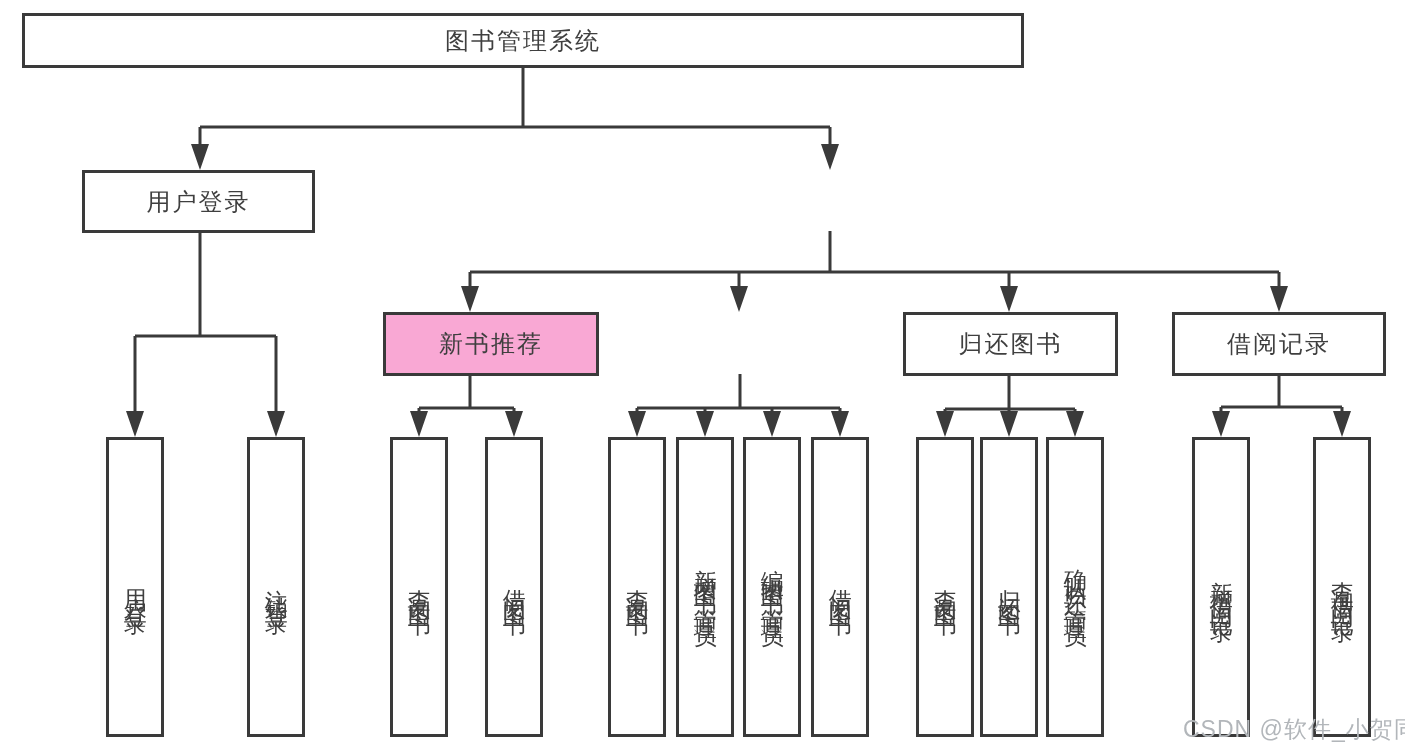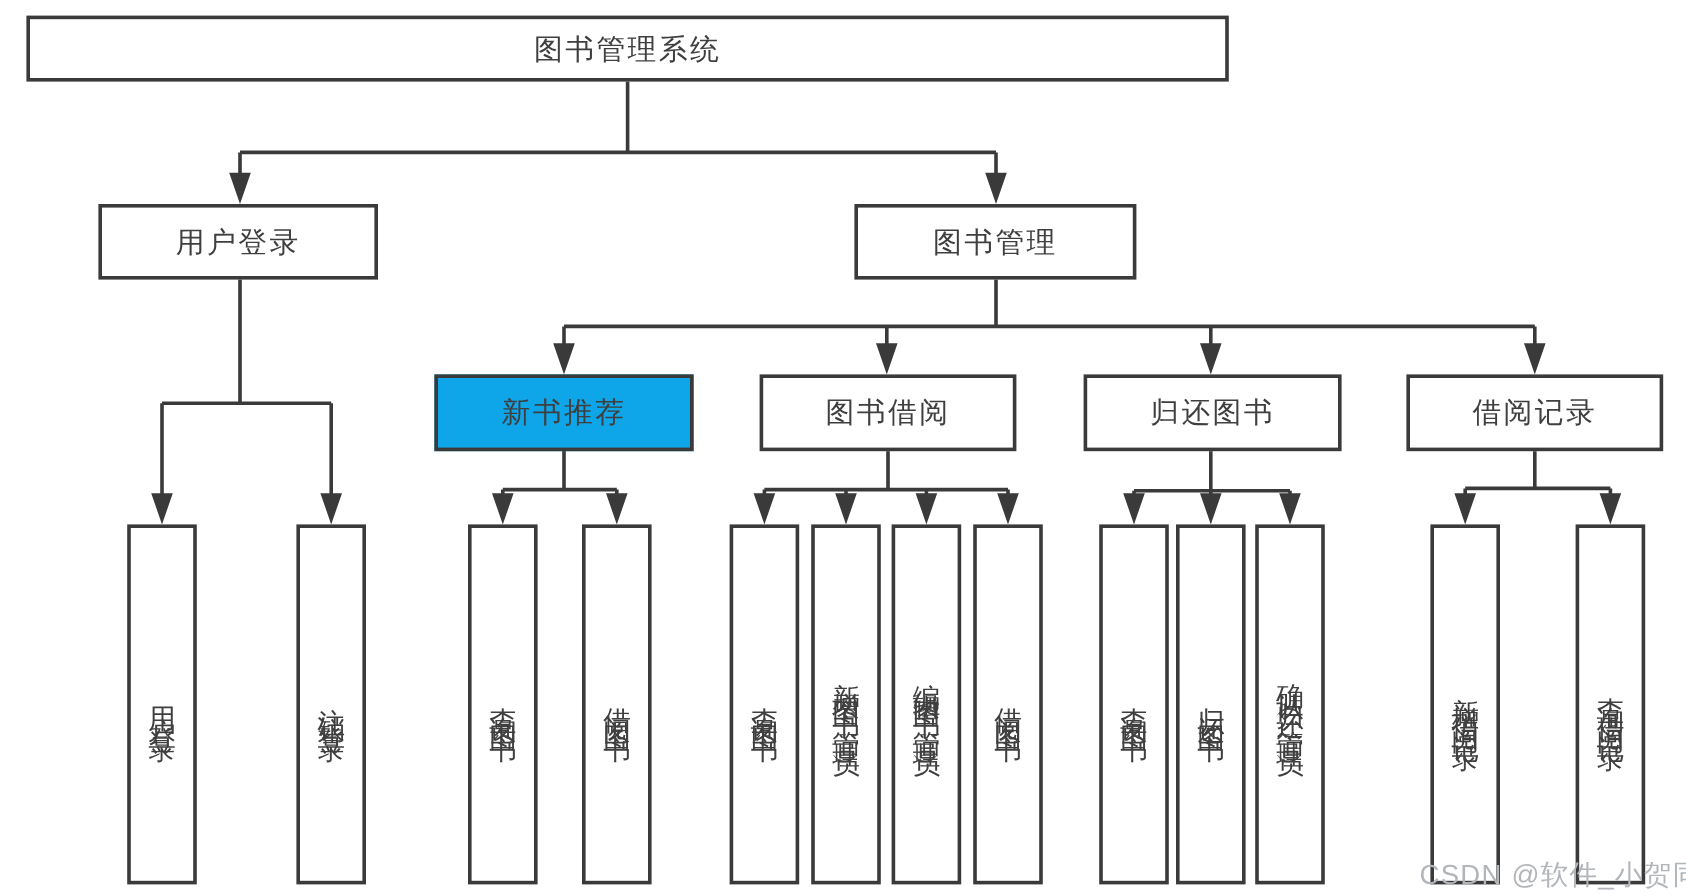--- a/index.html
+++ b/index.html
@@ -73,24 +73,22 @@
       M628 411 L646 411 L637 437 Z  M696 411 L714 411 L705 437 Z
       M763 411 L781 411 L772 437 Z  M831 411 L849 411 L840 437 Z
       M936 411 L954 411 L945 437 Z  M1000 411 L1018 411 L1009 437 Z
       M1066 411 L1084 411 L1075 437 Z
       M1212 411 L1230 411 L1221 437 Z  M1333 411 L1351 411 L1342 437 Z" fill="#3a3a3a"></path>
   </svg>
 
   <div class="box" style="left: 22px; top: 13px; width: 1002px; height: 55px; border-color: rgb(58, 58, 58); color: rgb(63, 63, 63); background: rgb(255, 255, 255);">图书管理系统</div>
 
   <div class="box" style="left: 82px; top: 170px; width: 233px; height: 63px; border-color: rgb(58, 58, 58); color: rgb(63, 63, 63); background: rgb(255, 255, 255);">用户登录</div>
-  <div class="box" style="left: 712px; top: 170px; width: 235px; height: 63px; border-color: rgb(58, 58, 58); color: rgb(63, 63, 63); background: rgb(255, 255, 255);">图书管理</div>
 
-  <div class="box" style="left: 362px; top: 312px; width: 216px; height: 64px; border-color: rgb(58, 58, 58); color: rgb(63, 63, 63); background: #0ea5e9;">新书推荐</div>
-  <div class="box" style="left: 633px; top: 312px; width: 214px; height: 64px; border-color: rgb(58, 58, 58); color: rgb(63, 63, 63); background: rgb(255, 255, 255);">图书借阅</div>
+  <div class="box" style="left: 383px; top: 312px; width: 216px; height: 64px; border-color: rgb(58, 58, 58); color: rgb(63, 63, 63); background: #f9a8d4;">新书推荐</div>
   <div class="box" style="left: 903px; top: 312px; width: 215px; height: 64px; border-color: rgb(58, 58, 58); color: rgb(63, 63, 63); background: rgb(255, 255, 255);">归还图书</div>
   <div class="box" style="left: 1172px; top: 312px; width: 214px; height: 64px; border-color: rgb(58, 58, 58); color: rgb(63, 63, 63); background: rgb(255, 255, 255);">借阅记录</div>
 
   <div class="box leaf" style="left: 106px; border-color: rgb(58, 58, 58); color: rgb(63, 63, 63); background: rgb(255, 255, 255);">
     <span>用户登录</span>
   </div>
   <div class="box leaf" style="left: 247px; border-color: rgb(58, 58, 58); color: rgb(63, 63, 63); background: rgb(255, 255, 255);">
     <span>注销登录</span>
   </div>
 

